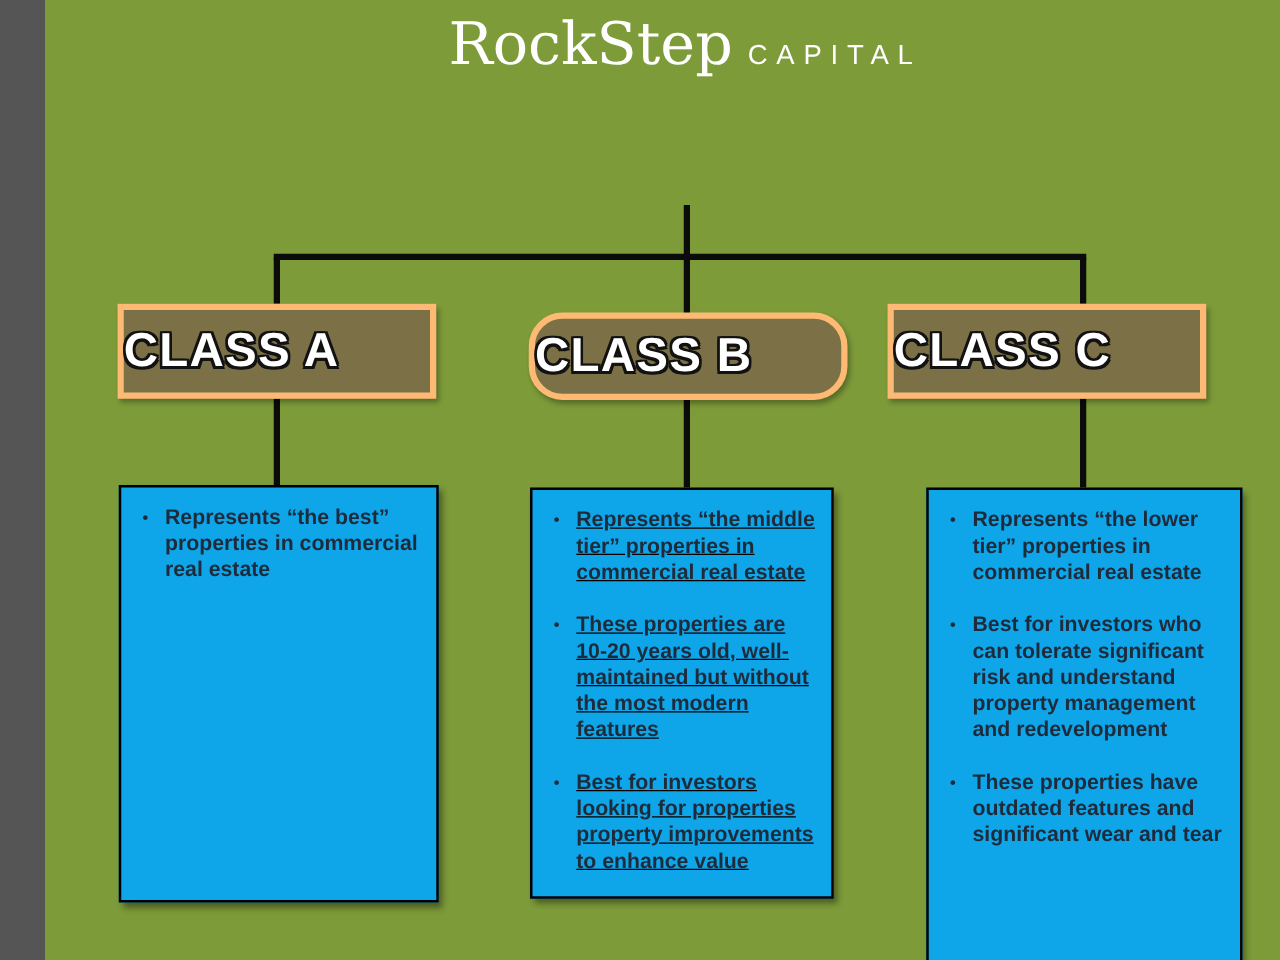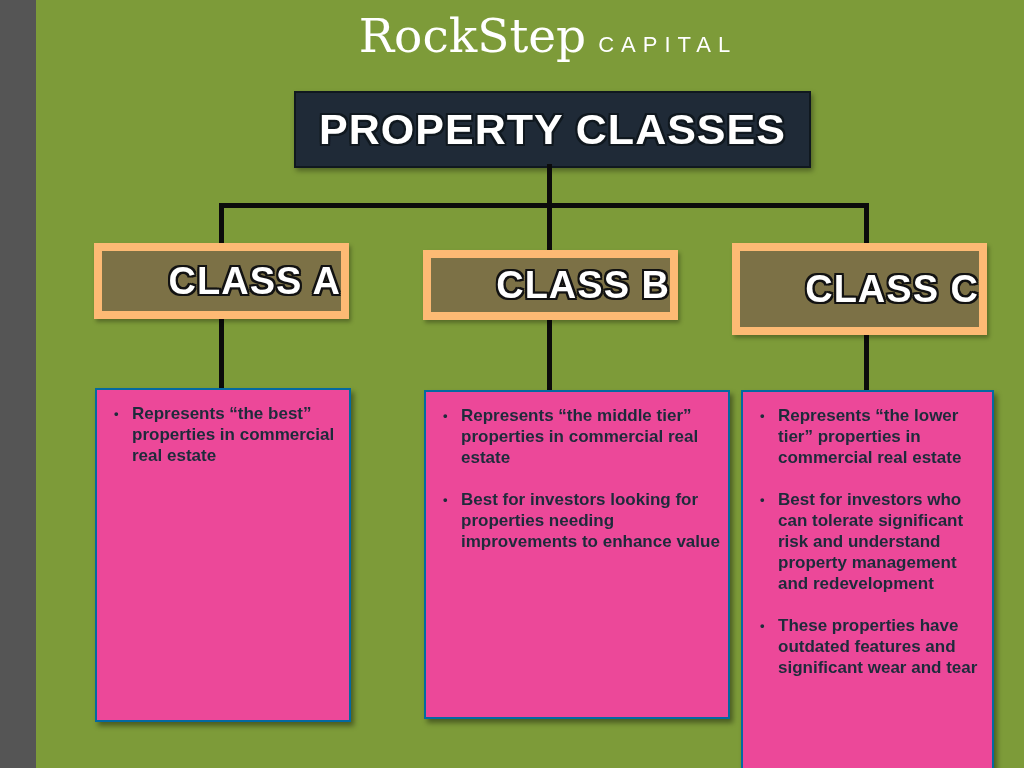--- a/index.html
+++ b/index.html
@@ -37,63 +37,60 @@
   .l-trunk   {left:511px;top:164px;width:5px;height:44px;}
   .l-hbar    {left:183px;top:203px;width:650px;height:5px;}
   .l-drop-a  {left:183px;top:206px;width:5px;height:40px;}
   .l-drop-b  {left:511px;top:206px;width:5px;height:46px;}
   .l-drop-c  {left:828px;top:206px;width:5px;height:40px;}
   .l-stem-a  {left:183px;top:316px;width:5px;height:74px;}
   .l-stem-b  {left:511px;top:318px;width:5px;height:73px;}
   .l-stem-c  {left:828px;top:316px;width:5px;height:75px;}
   
   .class-box{
-    position:absolute;background:#7C7146;border:8px solid #fdba74;
+    position:absolute;background:#7C7146;border:5px solid #fdba74;
     box-shadow:2px 3px 4px rgba(0,0,0,0.3);
-    display:flex;align-items:center;justify-content:flex-end;box-sizing:border-box;
+    display:flex;align-items:center;justify-content:flex-start;box-sizing:border-box;
   }
   .class-box.a{left:58px;top:243px;width:255px;height:76px;}
-  .class-box.b{left:387px;top:250px;width:255px;height:70px;}
-  .class-box.c{left:696px;top:243px;width:255px;height:92px;}
+  .class-box.b{left:387px;top:250px;width:255px;height:70px;border-radius:27px;}
+  .class-box.c{left:674px;top:243px;width:255px;height:76px;}
   .class-label{
     font-weight:bold;font-size:38px;color:#FFFFFF;letter-spacing:1px;
     text-shadow:-2px -2px 0 #121212,2px -2px 0 #121212,-2px 2px 0 #121212,
       2px 2px 0 #121212,-2px 0 0 #121212,2px 0 0 #121212,0 -2px 0 #121212,0 2px 0 #121212;
     white-space:nowrap;
   }
   
   .detail-box{
-    position:absolute;background:#ec4899;border:2px solid #0369a1;
+    position:absolute;background:#0ea5e9;border:2px solid #000000;
     box-shadow:3px 4px 5px rgba(0,0,0,0.4);box-sizing:border-box;
   }
   .detail-box.a{left:59px;top:388px;width:256px;height:334px;}
-  .detail-box.b{left:388px;top:390px;width:306px;height:329px;}
+  .detail-box.b{left:388px;top:390px;width:243px;height:329px;text-decoration:underline;}
   .detail-box.c{left:705px;top:390px;width:253px;height:408px;}
   .detail-box ul{list-style:none;margin:0;padding:13px 8px 0 14px;}
   .detail-box li{
     position:relative;padding-left:21px;margin-bottom:21px;
     font-weight:bold;font-size:17px;line-height:21px;color:#1E2B3B;
   }
   .detail-box li::before{
     content:"\2022";position:absolute;left:3px;top:0;
     font-size:13px;line-height:21px;color:#1E2B3B;
   }
 </style>
 </head>
 <body>
 
 <div class="stage">
 
   <div class="logo">
     <span class="logo-brand">RockStep</span><span class="logo-suffix">CAPITAL</span>
   </div>
 
-  <div class="title-box">
-    <span class="title-text">PROPERTY CLASSES</span>
-  </div>
 
   <div class="line l-trunk"></div>
   <div class="line l-hbar"></div>
   <div class="line l-drop-a"></div>
   <div class="line l-drop-b"></div>
   <div class="line l-drop-c"></div>
   <div class="line l-stem-a"></div>
   <div class="line l-stem-b"></div>
   <div class="line l-stem-c"></div>
 
@@ -108,21 +105,22 @@
   </div>
 
   <div class="detail-box a">
     <ul>
       <li>Represents “the best” properties in commercial real estate</li>
     </ul>
   </div>
   <div class="detail-box b">
     <ul>
       <li>Represents “the middle tier” properties in commercial real estate</li>
-      <li>Best for investors looking for properties needing improvements to enhance value</li>
+      <li>These properties are 10-20 years old, well-maintained but without the most modern features</li>
+      <li>Best for investors looking for properties property improvements to enhance value</li>
     </ul>
   </div>
   <div class="detail-box c">
     <ul>
       <li>Represents “the lower tier” properties in commercial real estate</li>
       <li>Best for investors who can tolerate significant risk and understand property management and redevelopment</li>
       <li>These properties have outdated features and significant wear and tear</li>
     </ul>
   </div>
 

